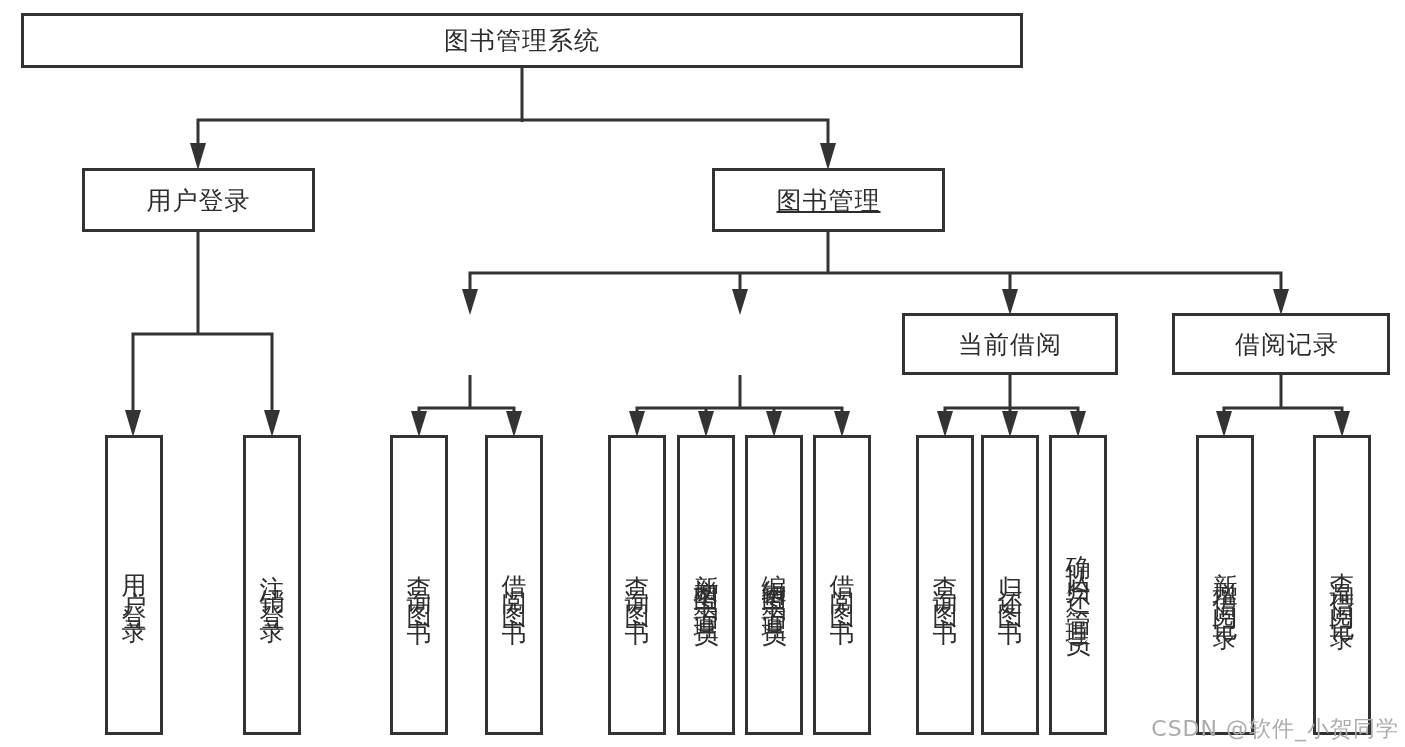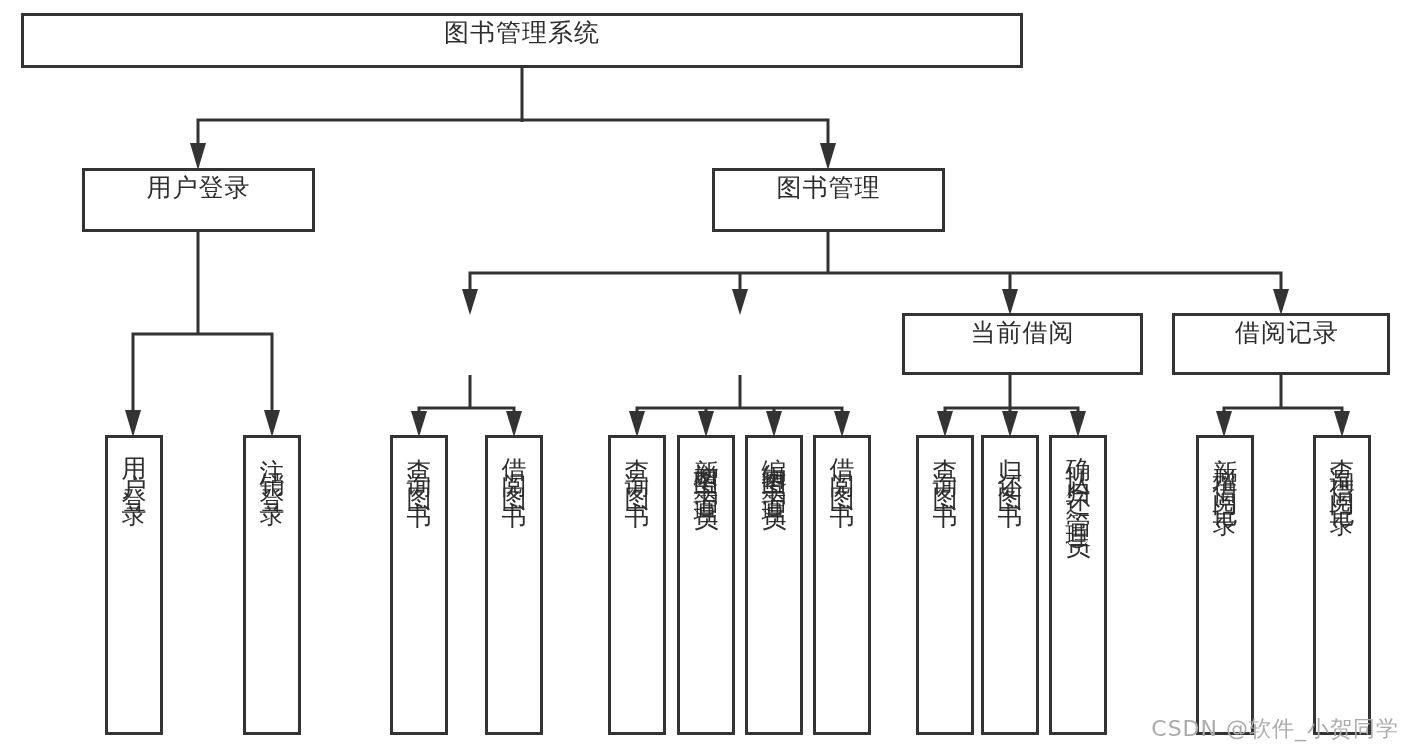--- a/index.html
+++ b/index.html
@@ -7,21 +7,21 @@
     position:relative;width:1405px;height:747px;background:#ffffff;overflow:hidden;
     font-family:"DejaVu Sans","Liberation Sans",sans-serif;
     color:var(--text,#2d2d2d);
   }
   #wires{position:absolute;left:0;top:0;z-index:0;}
   .ln{stroke:var(--line,#333333);stroke-width:3;fill:none;}
   .ah{fill:var(--line,#333333);stroke:none;}
   .box{
     position:absolute;box-sizing:border-box;background:#ffffff;
     border:3px solid var(--line,#333333);
-    display:flex;justify-content:center;
+    display:flex;align-items:center;justify-content:center;
     z-index:1;font-size:25px;letter-spacing:1px;
   }
   .vbox span{
     writing-mode:vertical-rl;line-height:1;letter-spacing:15px;
     font-size:25px;white-space:nowrap;
   }
   .vbox span.v6{letter-spacing:11px;}
   .vbox span.v8{letter-spacing:11px;}
   .vbox span.v9{letter-spacing:7px;}
   #wm{
@@ -70,25 +70,25 @@
     <polygon class="ah" points="1334,411 1350,411 1342,437"></polygon>
   </svg>
 
   <div class="box" style="left:21px;top:13px;width:1002px;height:55px;">
     <span>图书管理系统</span>
   </div>
 
   <div class="box" style="left:82px;top:168px;width:233px;height:64px;">
     <span>用户登录</span>
   </div>
-  <div class="box" style="left:712px;top:168px;width:233px;height:64px;">
+  <div class="box" style="left:712px;top:168px;width:233px;height:64px;text-decoration:underline;">
     <span>图书管理</span>
   </div>
 
-  <div class="box" style="left:902px;top:313px;width:241px;height:62px;">
+  <div class="box" style="left:902px;top:313px;width:216px;height:62px;">
     <span>当前借阅</span>
   </div>
   <div class="box" style="left:1172px;top:313px;width:218px;height:62px;padding-left:12px;">
     <span>借阅记录</span>
   </div>
 
   <div class="box vbox" style="left:105px;top:435px;width:58px;height:300px;">
     <span>用户登录</span>
   </div>
   <div class="box vbox" style="left:243px;top:435px;width:58px;height:300px;">

